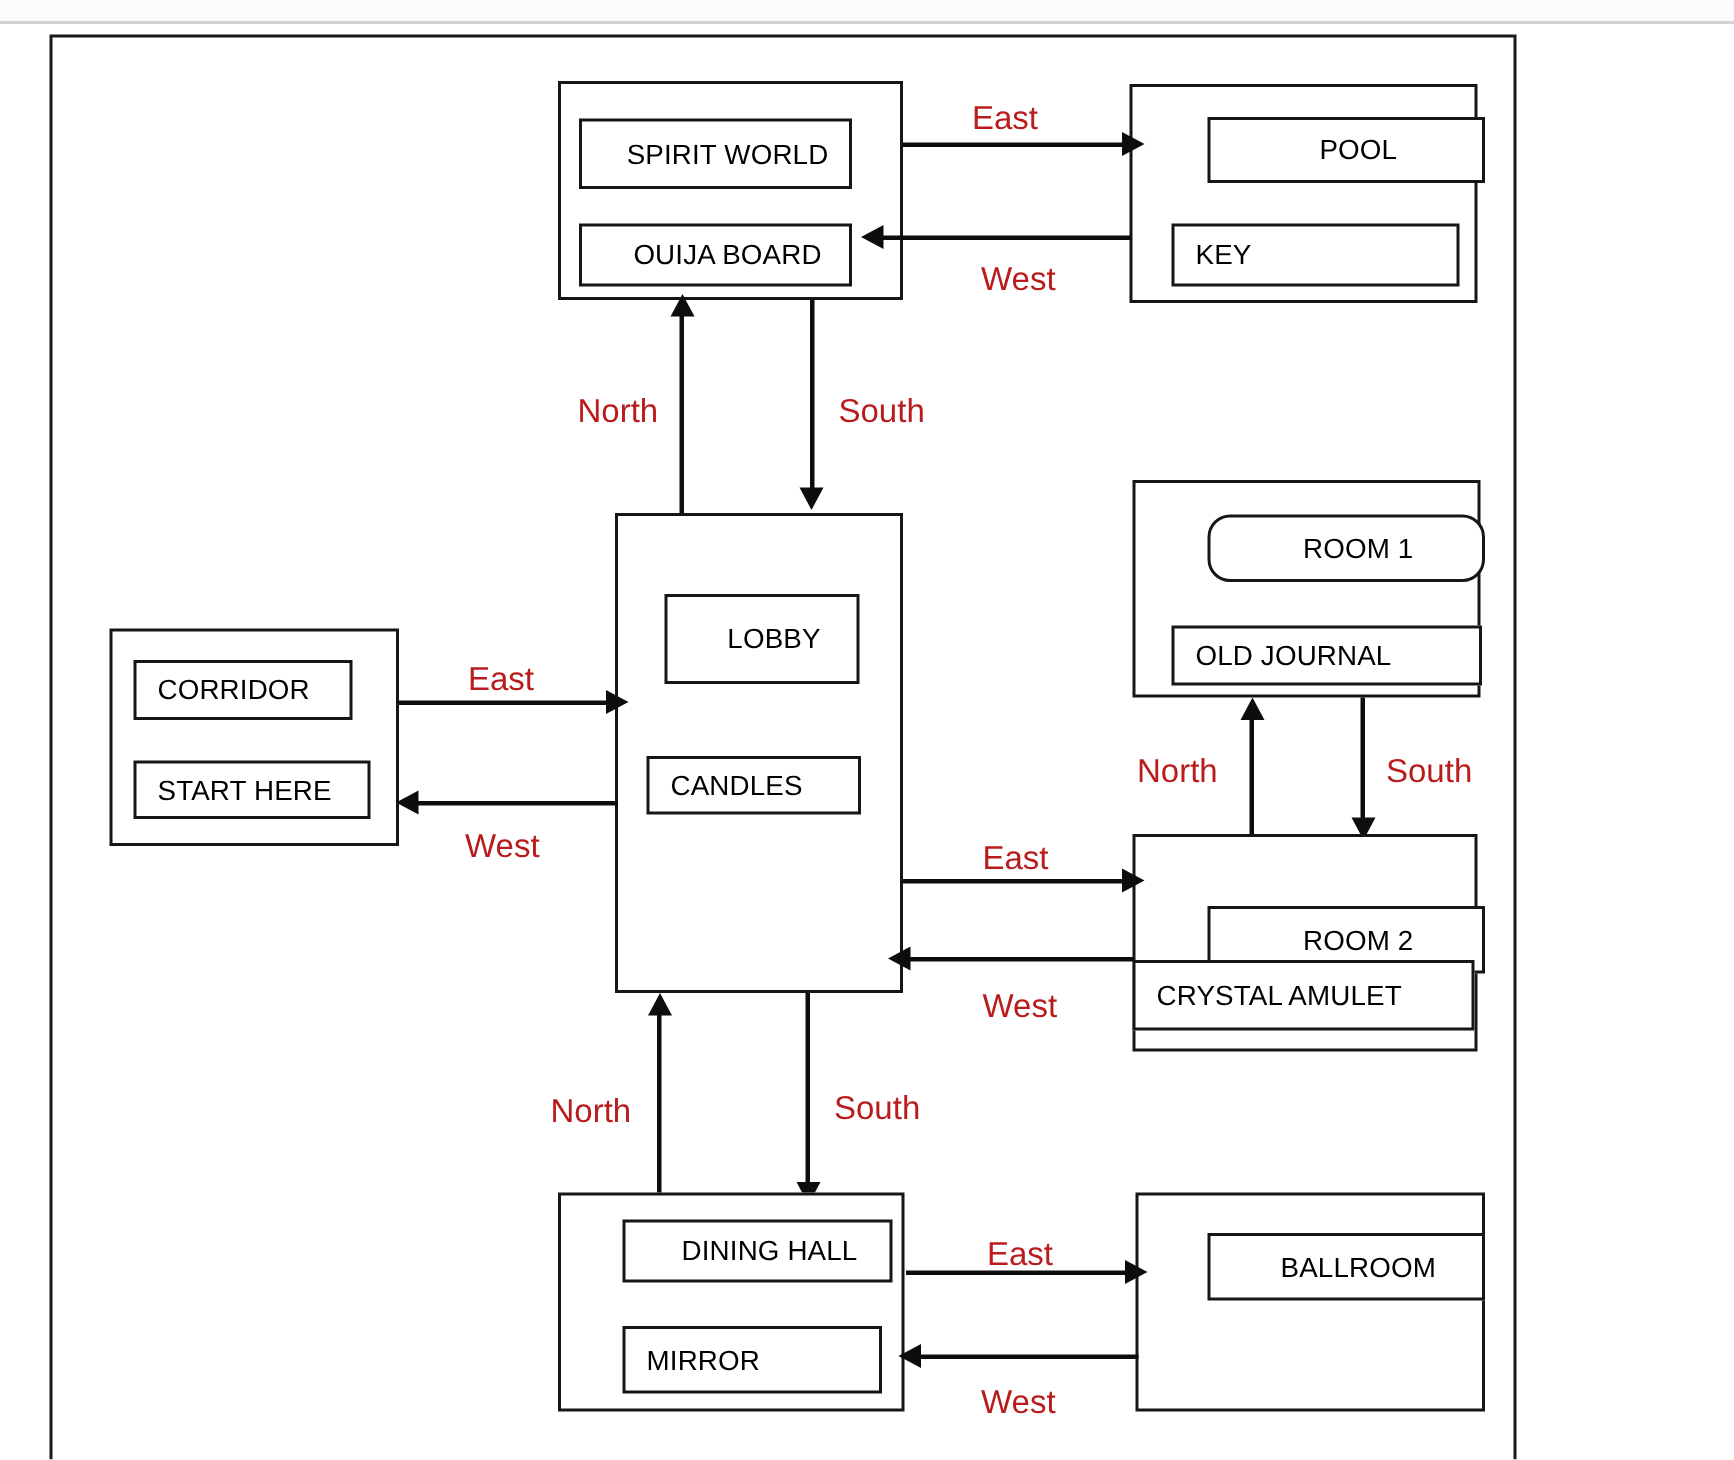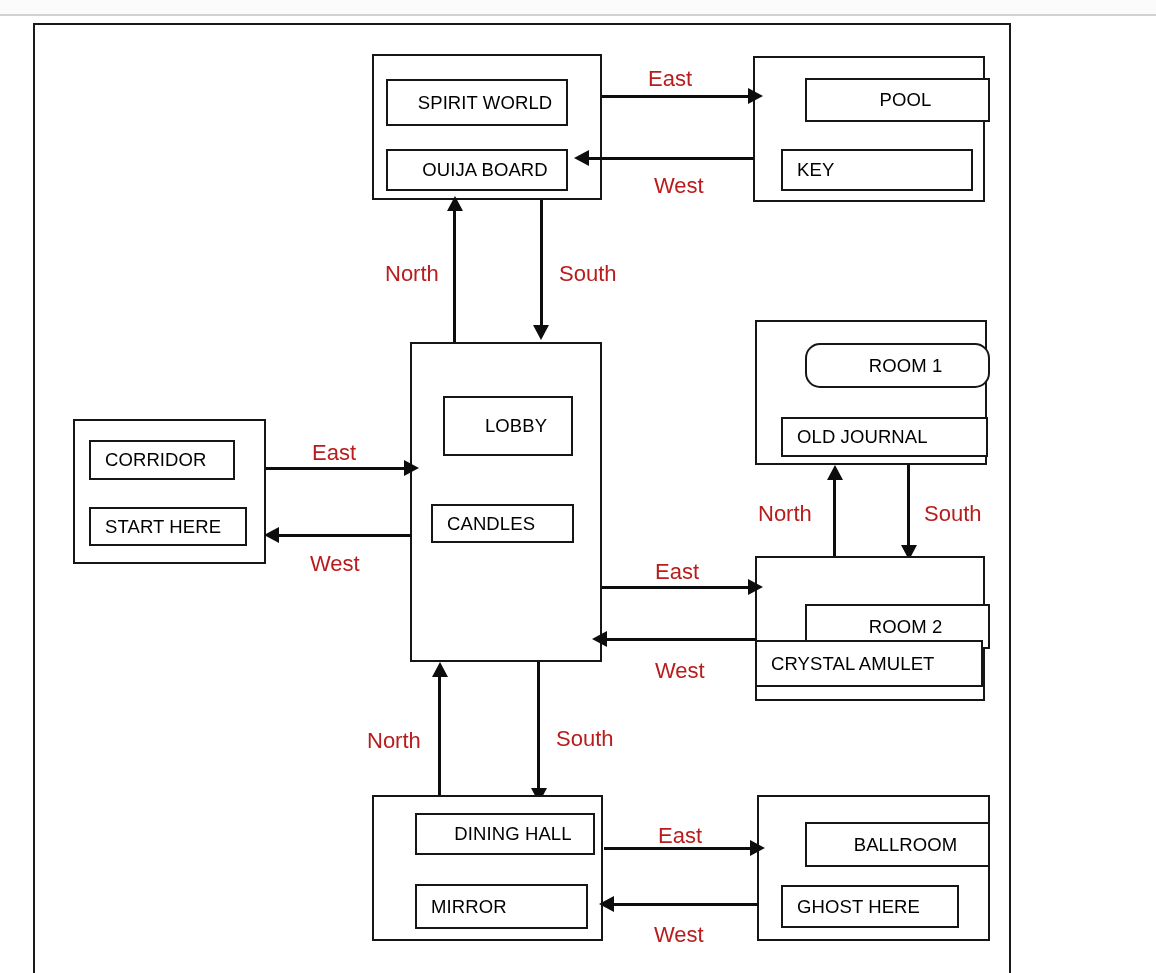--- a/index.html
+++ b/index.html
@@ -246,23 +246,20 @@
     </div>
     <div class="slot" style="left:415px; top:884px; width:173px; height:45px;">
       <span>MIRROR</span>
     </div>
 
     <div class="node" style="left:757px; top:795px; width:233px; height:146px;">
     </div>
     <div class="slot center" style="left:805px; top:822px; width:185px; height:45px;">
       <span>BALLROOM</span>
     </div>
-    <div class="slot" style="left:781px; top:885px; width:178px; height:43px;">
-      <span>GHOST HERE</span>
-    </div>
 
     <div class="line-h" style="left:604px; top:847px; width:150px;"></div>
     <div class="arrow right" style="left:750px; top:840px;"></div>
     <div class="edge-label" style="left:658px; top:823px;">
       <span>East</span>
     </div>
 
     <div class="line-h" style="left:613px; top:903px; width:146px;"></div>
     <div class="arrow left" style="left:599px; top:896px;"></div>
     <div class="edge-label" style="left:654px; top:922px;">

